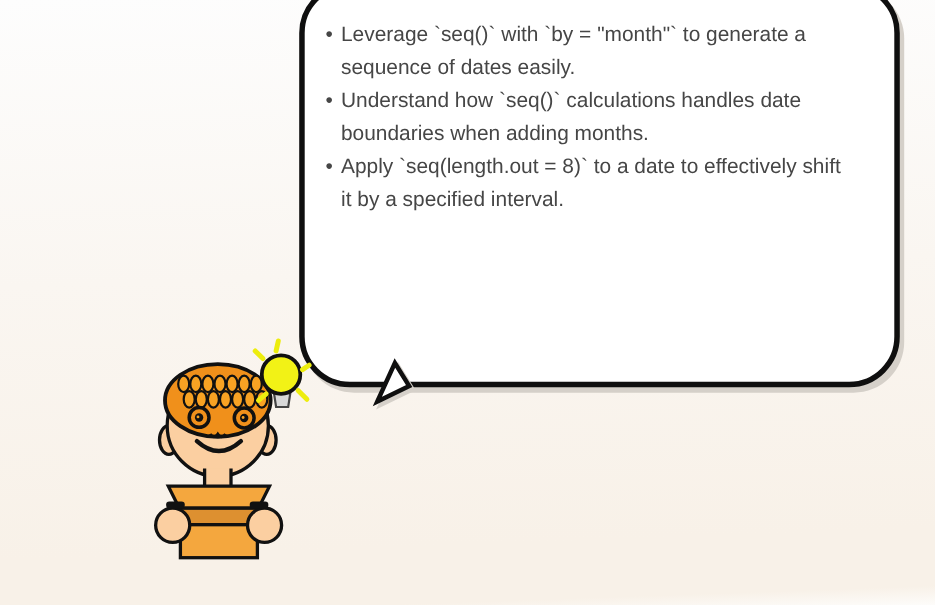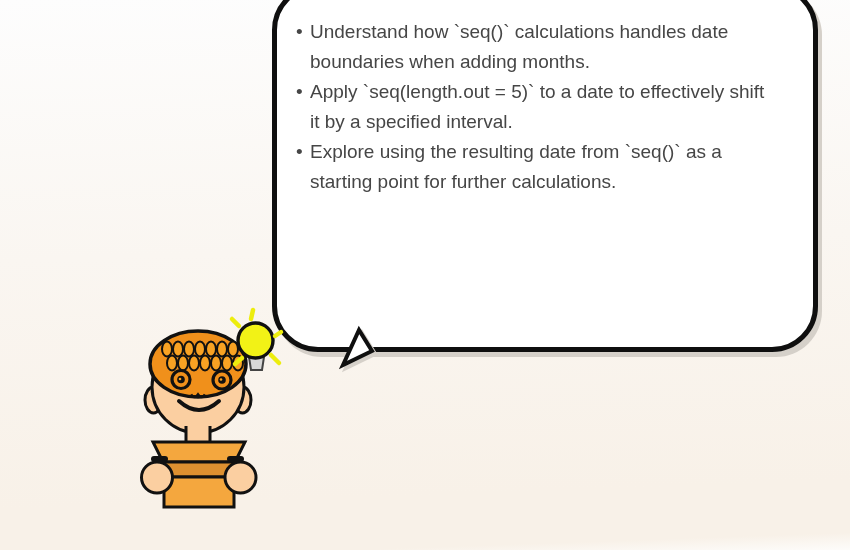--- a/index.html
+++ b/index.html
@@ -31,23 +31,23 @@
   .tail-svg{position:absolute;left:328px;top:320px;width:56px;height:56px;}
   .char-svg{position:absolute;left:128px;top:300px;width:164px;height:212px;}
 </style>
 </head>
 <body>
 
 <div class="stage">
 
   <div class="speech-bubble">
     <div class="bubble-content">
+      <div class="bullet"><span class="dot">•</span><span>Leverage `seq()` with `by = "month"` to generate a sequence of dates easily.</span></div>
       <div class="bullet"><span class="dot">•</span><span>Understand how `seq()` calculations handles date boundaries when adding months.</span></div>
-      <div class="bullet"><span class="dot">•</span><span>Apply `seq(length.out = 5)` to a date to effectively shift it by a specified interval.</span></div>
-      <div class="bullet"><span class="dot">•</span><span>Explore using the resulting date from `seq()` as a starting point for further calculations.</span></div>
+      <div class="bullet"><span class="dot">•</span><span>Apply `seq(length.out = 8)` to a date to effectively shift it by a specified interval.</span></div>
     </div>
   </div>
 
   <svg class="tail-svg" viewBox="328 320 56 56">
     <polygon points="346,368 362,333 375,354" fill="#d5d0c9" stroke="#d5d0c9" stroke-width="4"></polygon>
     <polygon points="343,365 359,330 372,351" fill="#ffffff" stroke="#0f0f0f" stroke-width="4"></polygon>
   </svg>
 
   <svg class="char-svg" viewBox="128 300 164 212">
 

